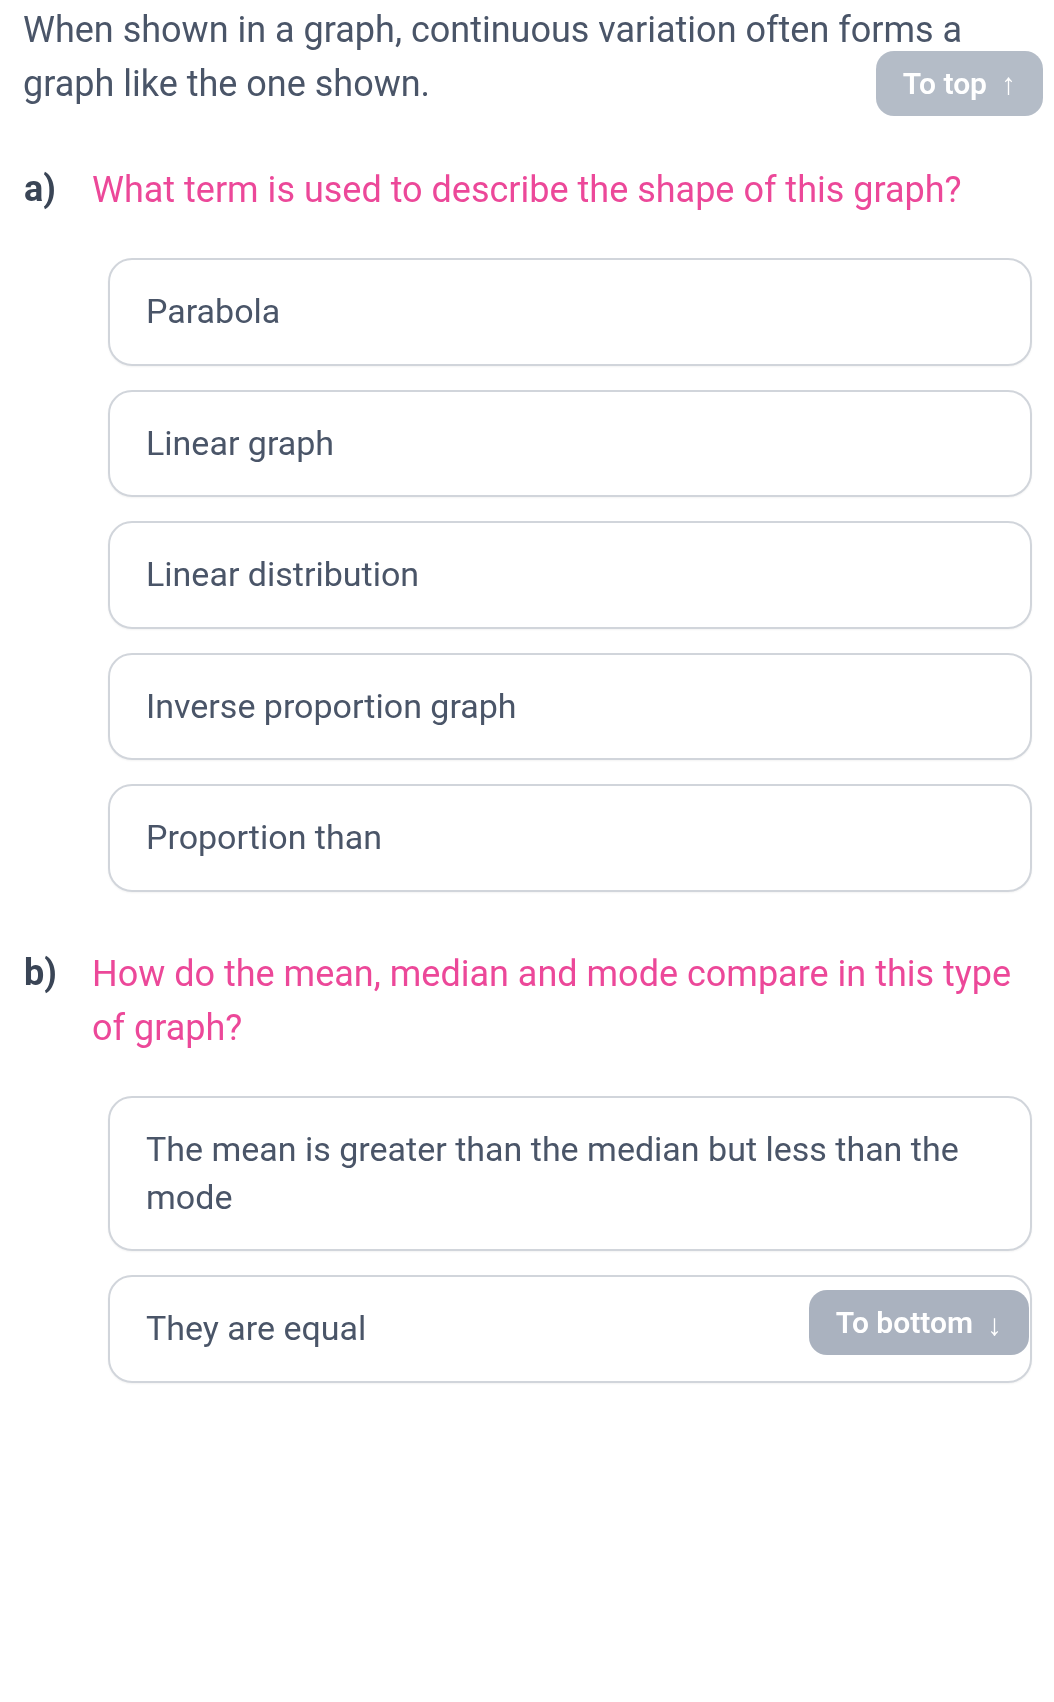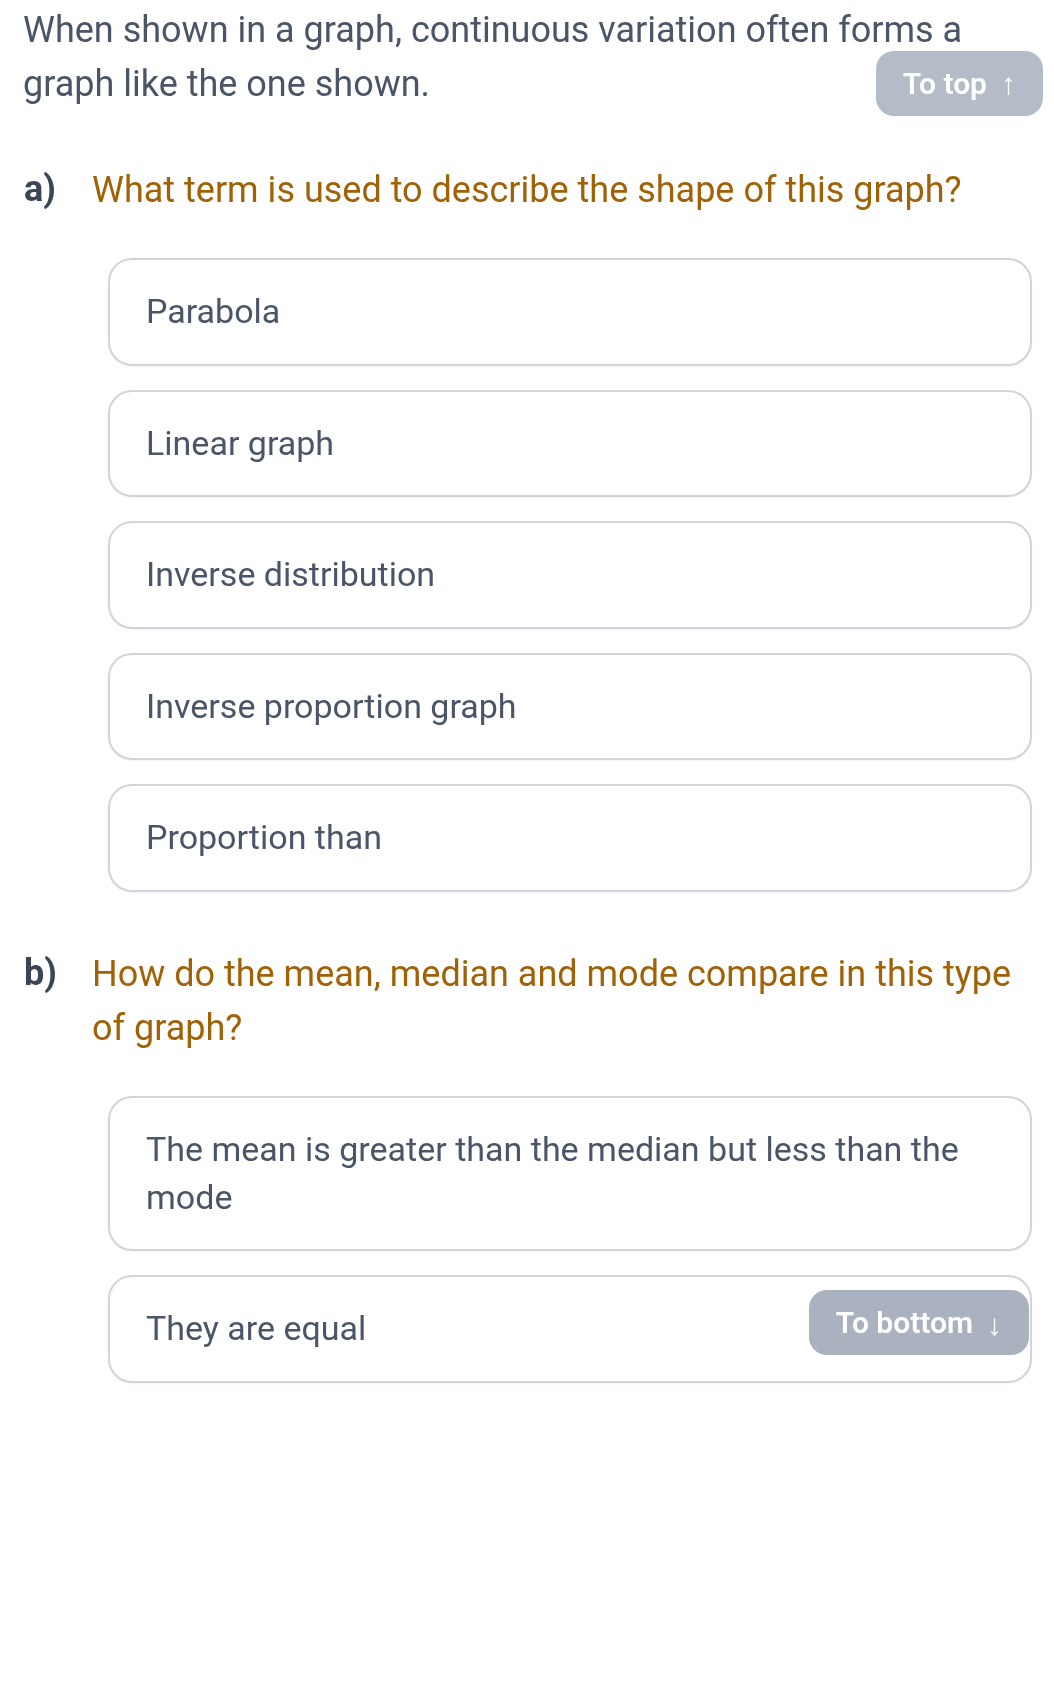--- a/index.html
+++ b/index.html
@@ -33,21 +33,21 @@
       color: #3a4556;
       min-width: 65px;
       line-height: 1.5;
     }
     .question-content {
       flex: 1;
     }
     .question-text {
       font-size: 36px;
       line-height: 1.5;
-      color: #a16207;
+      color: #ec4899;
       margin-bottom: 40px;
       font-weight: 400;
     }
     .options-container {
       display: flex;
       flex-direction: column;
       gap: 22px;
       padding-left: 15px;
     }
     .option-button {
@@ -105,21 +105,21 @@
   <span class="arrow-icon">↑</span>
 </button>
 
 <div class="question-block">
   <div class="question-label">a)</div>
   <div class="question-content">
     <p class="question-text">What term is used to describe the shape of this graph?</p>
     <div class="options-container">
       <button class="option-button">Parabola</button>
       <button class="option-button">Linear graph</button>
-      <button class="option-button">Inverse distribution</button>
+      <button class="option-button">Linear distribution</button>
       <button class="option-button">Inverse proportion graph</button>
       <button class="option-button">Proportion than</button>
     </div>
   </div>
 </div>
 
 <div class="question-block">
   <div class="question-label">b)</div>
   <div class="question-content">
     <p class="question-text">How do the mean, median and mode compare in this type of graph?</p>

